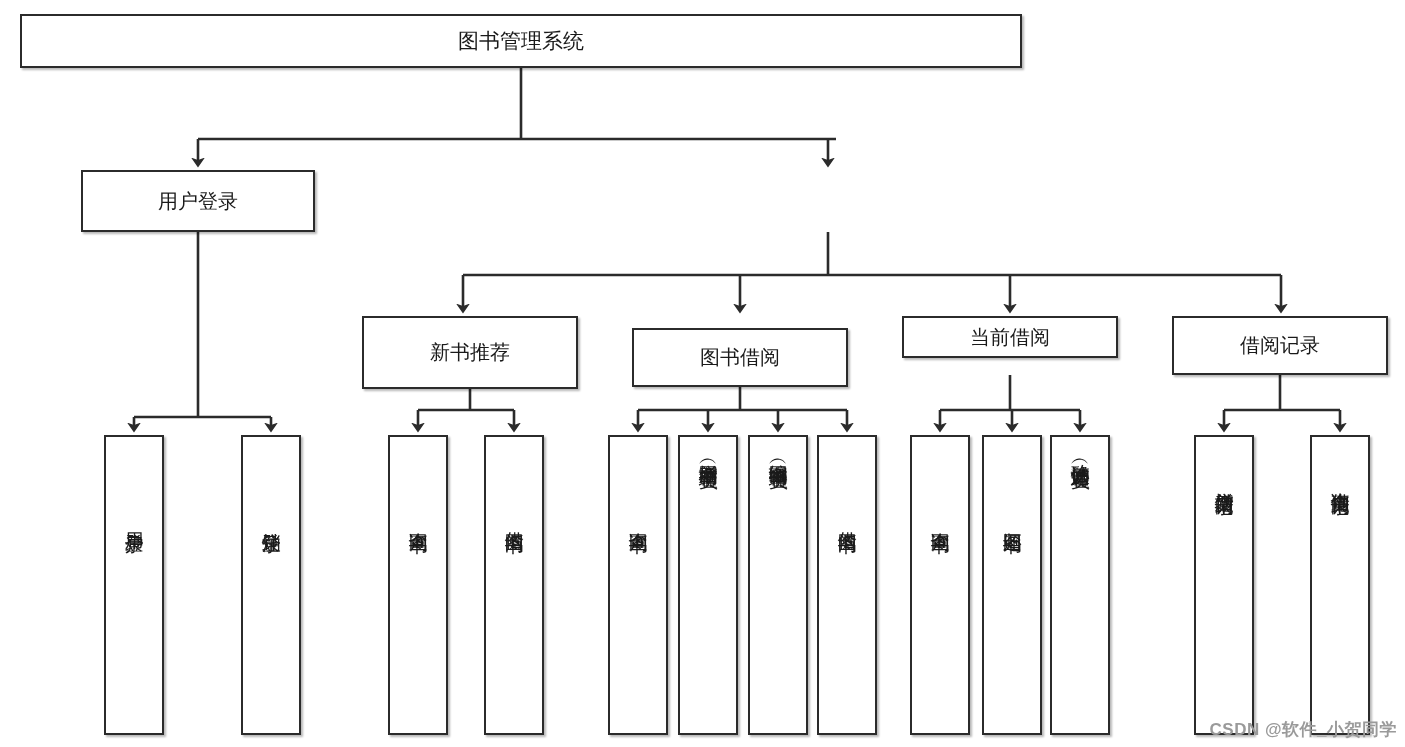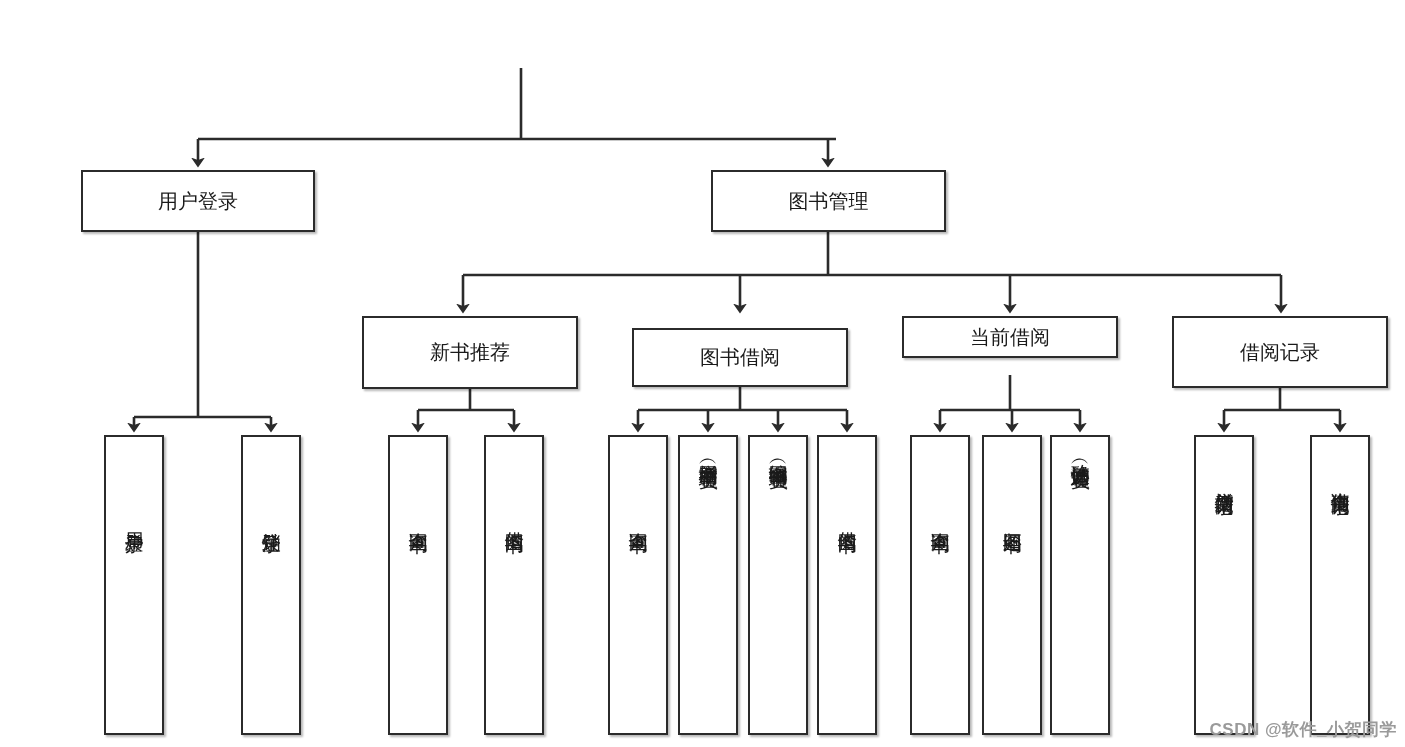--- a/index.html
+++ b/index.html
@@ -103,38 +103,38 @@
       <path d="M1012,410 L1012,425" marker-end="url(#arw)"></path>
       <path d="M1080,410 L1080,425" marker-end="url(#arw)"></path>
 
       <path d="M1280,375 L1280,410"></path>
       <path d="M1224,410 L1340,410"></path>
       <path d="M1224,410 L1224,425" marker-end="url(#arw)"></path>
       <path d="M1340,410 L1340,425" marker-end="url(#arw)"></path>
     </g>
   </svg>
 
+  <div class="node root" style="left:20px;top:14px;width:1002px;height:54px;">
+    <span>图书管理系统</span>
+  </div>
 
   <div class="node lvl1" style="left:81px;top:170px;width:234px;height:62px;">
     <span>用户登录</span>
-  </div>
-  <div class="node lvl1" style="left:711px;top:170px;width:235px;height:62px;">
-    <span>图书管理</span>
   </div>
 
   <div class="node lvl2" style="left:362px;top:316px;width:216px;height:73px;">
     <span>新书推荐</span>
   </div>
   <div class="node lvl2" style="left:632px;top:328px;width:216px;height:59px;">
     <span>图书借阅</span>
   </div>
   <div class="node lvl2" style="left:902px;top:316px;width:216px;height:42px;">
     <span>当前借阅</span>
   </div>
-  <div class="node lvl2" style="left:1172px;top:316px;width:216px;height:72px;">
+  <div class="node lvl2" style="left:1172px;top:316px;width:216px;height:59px;">
     <span>借阅记录</span>
   </div>
 
   <div class="node leaf" style="left:104px;top:435px;width:60px;height:300px;padding-top:80px;">
     <span class="vlabel">用户登录</span>
   </div>
   <div class="node leaf" style="left:241px;top:435px;width:60px;height:300px;padding-top:80px;">
     <span class="vlabel">注销登录</span>
   </div>
 

